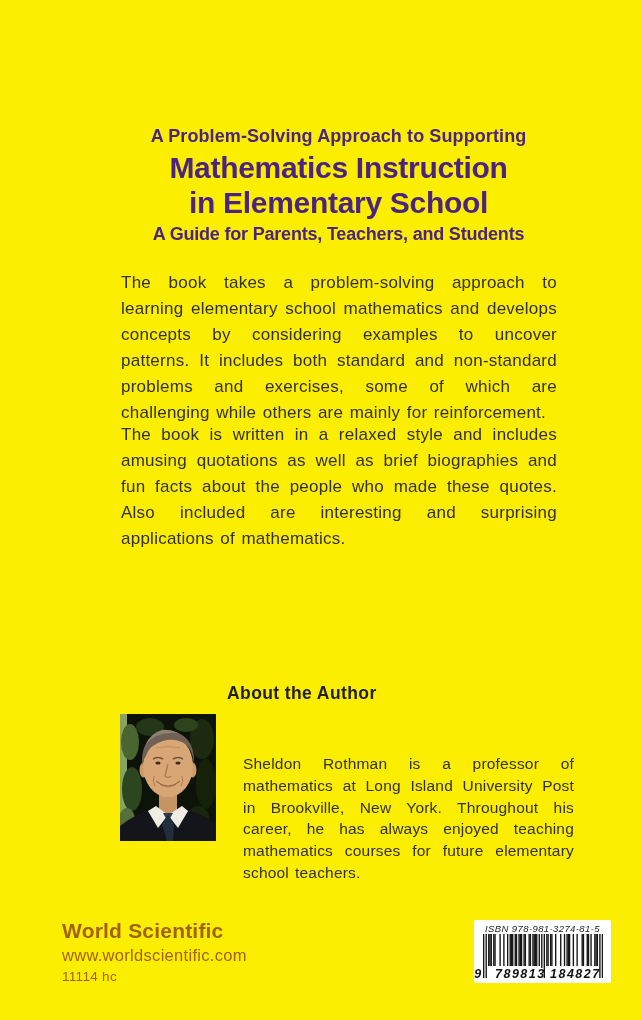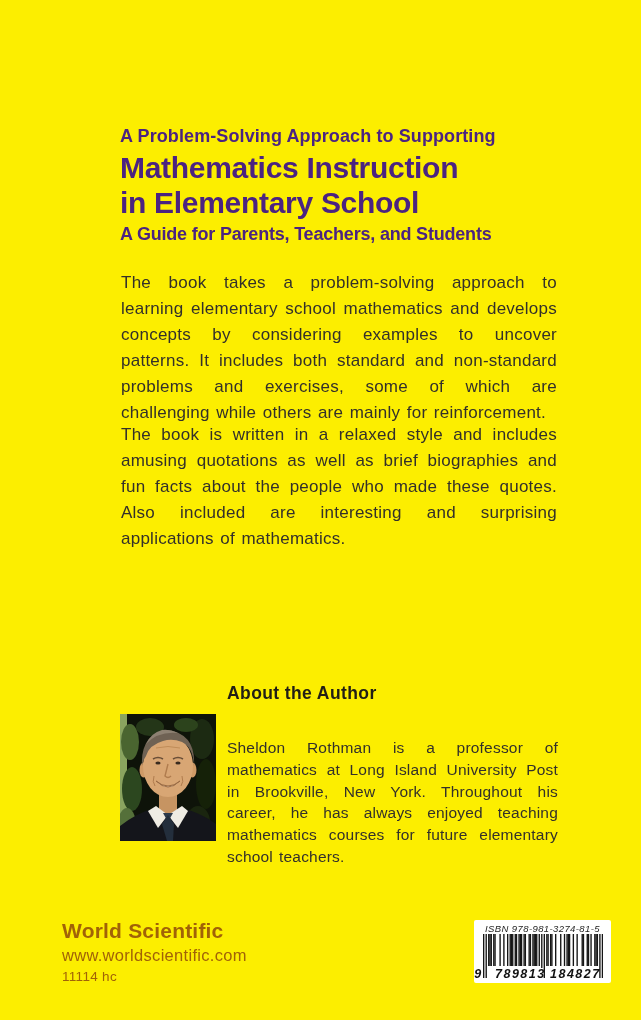--- a/index.html
+++ b/index.html
@@ -13,20 +13,21 @@
     overflow: hidden;
     font-family: "Liberation Sans", sans-serif;
   }
 
   
   .title-block {
     position: absolute;
     left: 120px;
     top: 126px;
     width: 437px;
+    text-align: center;
     color: #4b2381;
   }
   .kicker {
     font-size: 18px;
     font-weight: bold;
     letter-spacing: 0.1px;
     margin-bottom: 3px;
   }
   .main-title {
     font-size: 30px;
@@ -76,21 +77,21 @@
     font-size: 17.5px;
     font-weight: bold;
     letter-spacing: 0.4px;
     color: #211e16;
   }
   .bio {
     position: absolute;
     left: 227px;
     top: 737px;
     width: 331px;
-    margin: 0;
+    margin: 16px;
     font-size: 15.5px;
     line-height: 21.8px;
     letter-spacing: 0.2px;
     word-spacing: 1.5px;
     text-align: justify;
     color: #33302a;
   }
 
   
   .publisher { position: absolute; left: 62px; top: 919px; color: #a16207; }

